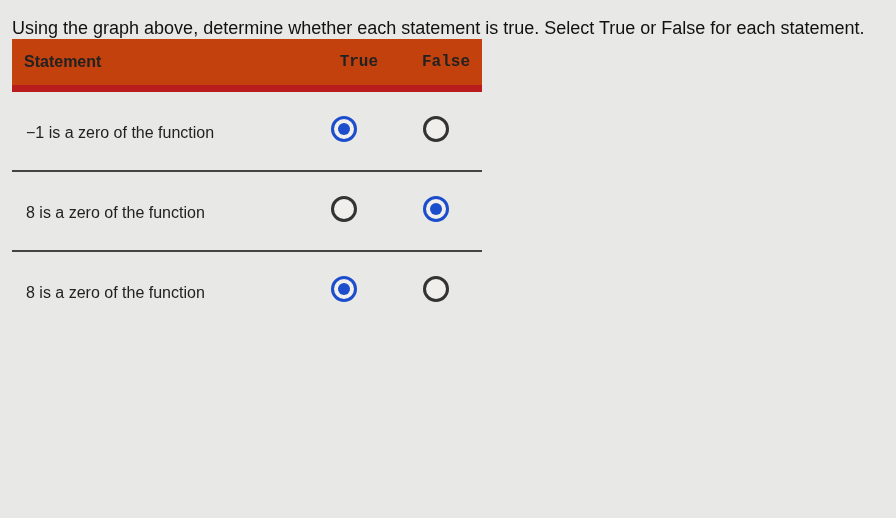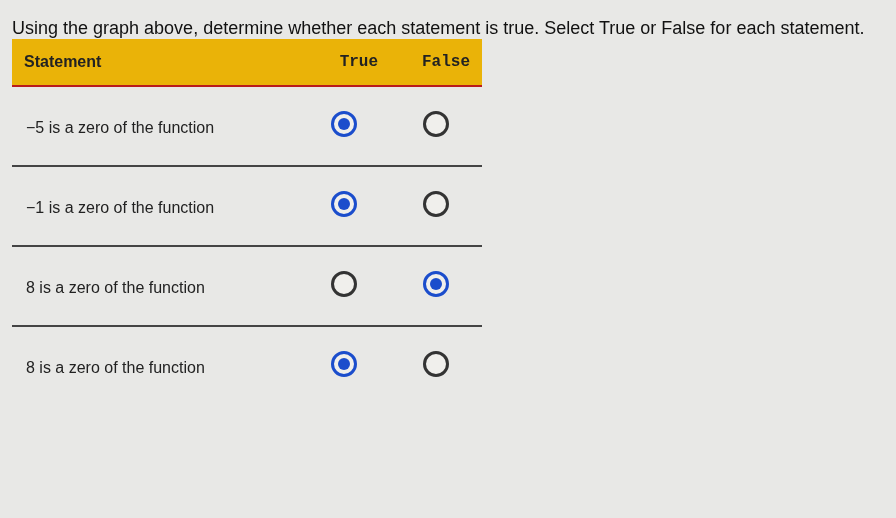--- a/index.html
+++ b/index.html
@@ -13,22 +13,22 @@
     }
     .instruction {
       font-size: 18px;
       color: #111;
     }
     .table {
       width: 470px;
       border-collapse: collapse;
     }
     .header-row {
-      background: #eab308;
-      border-bottom: 2px solid #b91c1c;
+      background: #c2410c;
+      border-bottom: 7px solid #b91c1c;
     }
     .header-cell {
       padding: 14px 12px;
       font-weight: bold;
       font-size: 16px;
       text-align: left;
       color: #222;
     }
     .header-cell.center { text-align: right; font-family: Liberation Mono, monospace; }
     .body-row {
@@ -76,25 +76,20 @@
 <table class="table">
   <thead>
     <tr class="header-row">
       <th class="header-cell">Statement</th>
       <th class="header-cell center">True</th>
       <th class="header-cell center">False</th>
     </tr>
   </thead>
   <tbody>
     <tr class="body-row">
-      <td class="statement-cell">−5 is a zero of the function</td>
-      <td class="radio-cell"><span class="radio selected"></span></td>
-      <td class="radio-cell"><span class="radio"></span></td>
-    </tr>
-    <tr class="body-row">
       <td class="statement-cell">−1 is a zero of the function</td>
       <td class="radio-cell"><span class="radio selected"></span></td>
       <td class="radio-cell"><span class="radio"></span></td>
     </tr>
     <tr class="body-row">
       <td class="statement-cell">8 is a zero of the function</td>
       <td class="radio-cell"><span class="radio"></span></td>
       <td class="radio-cell"><span class="radio selected"></span></td>
     </tr>
     <tr class="body-row">

